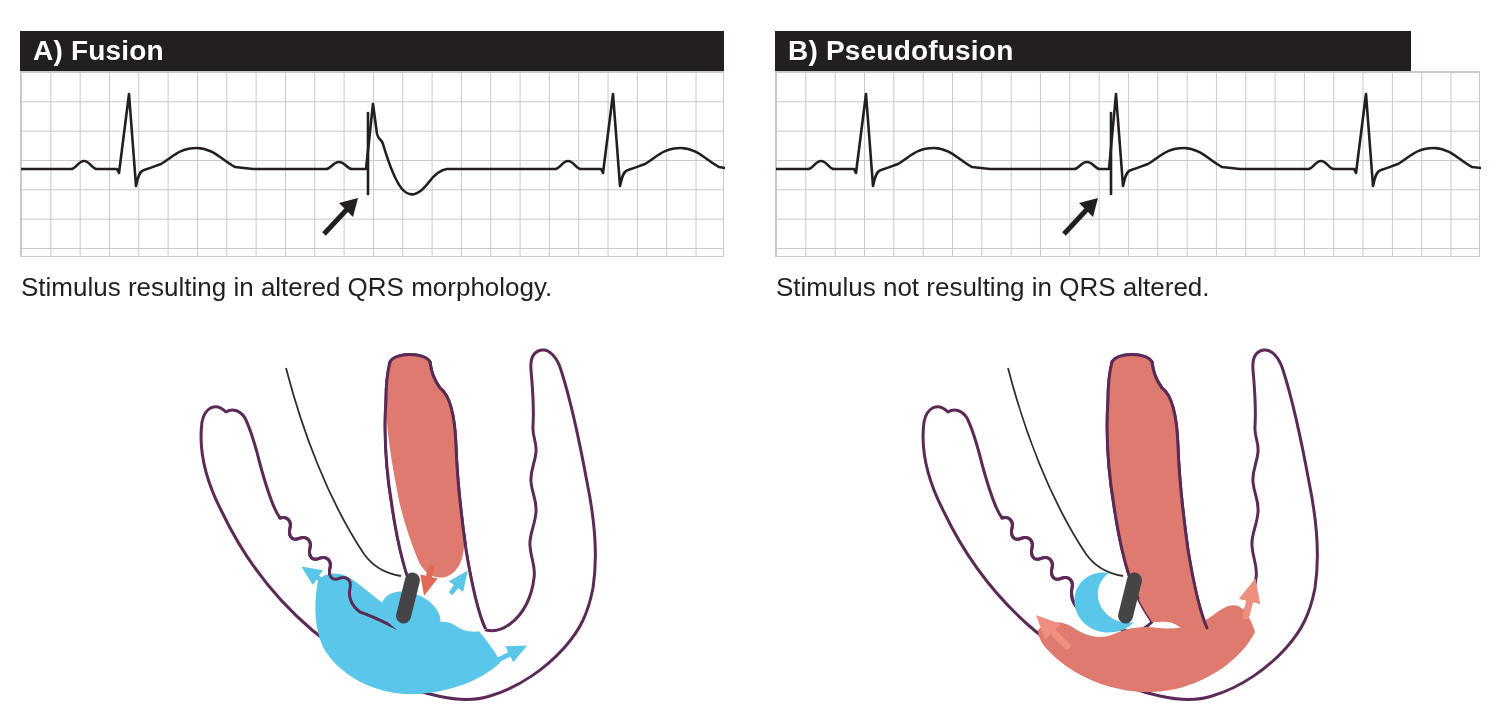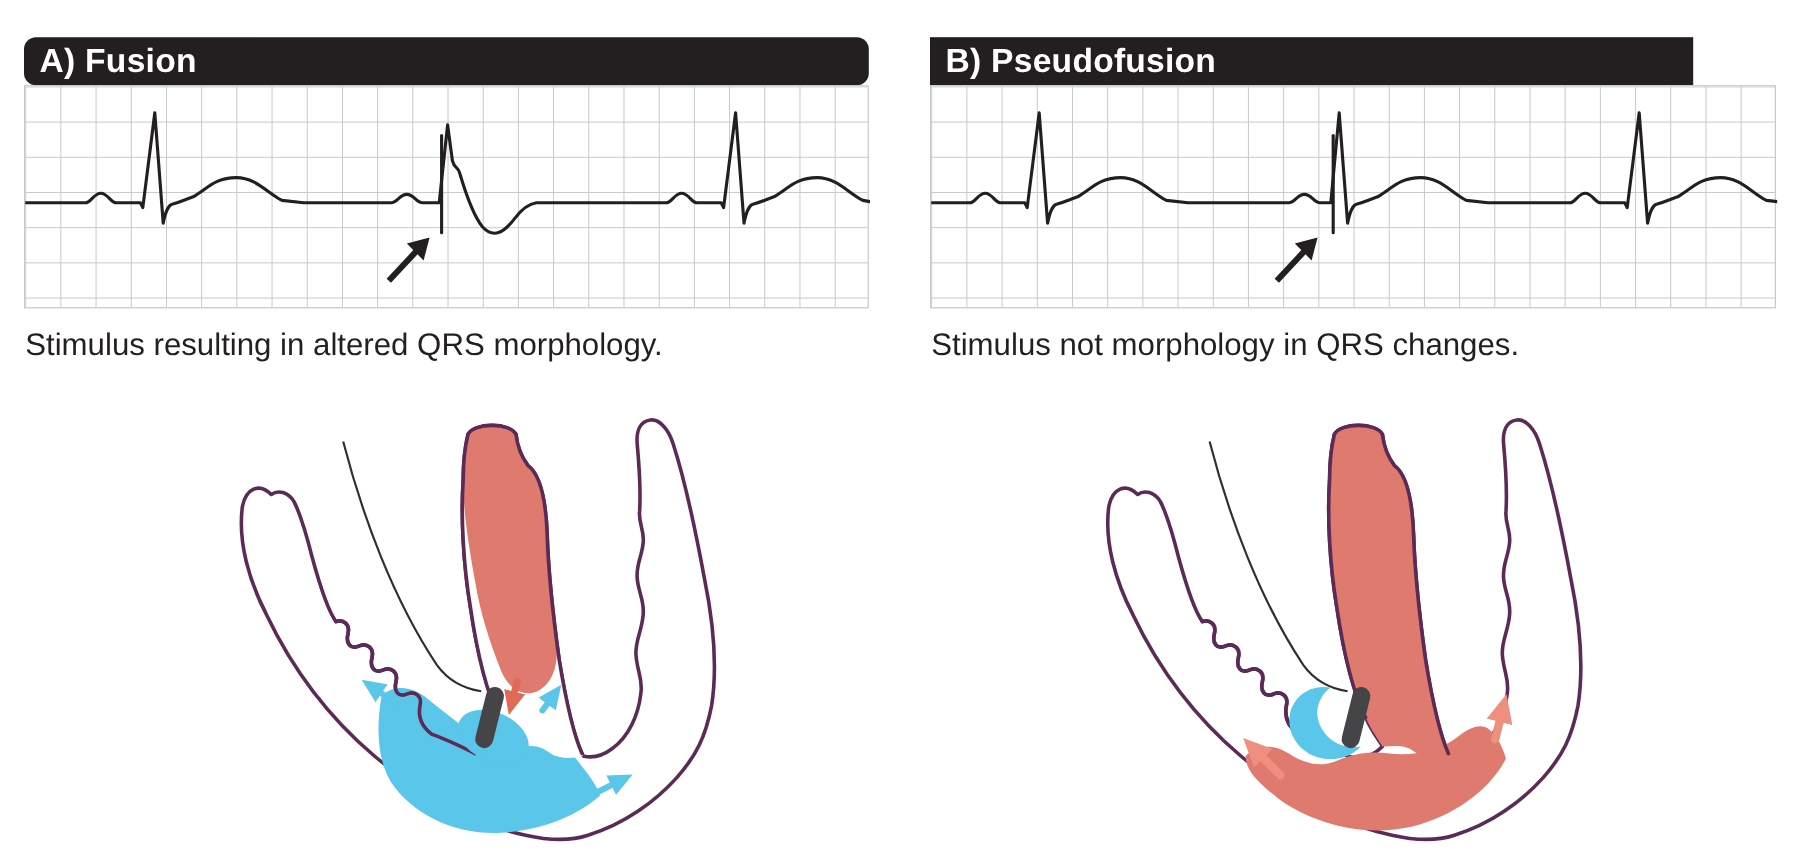--- a/index.html
+++ b/index.html
@@ -1,21 +1,21 @@
 <!DOCTYPE html>
 <html style="--background: #ffffff; --header-bg: #231f20; --header-text: #ffffff; --grid-line: #c7c8ca; --ecg-trace: #231f20; --caption-text: #231f20; --heart-outline: #5c2a56; --intrinsic-fill: #df7b6e; --paced-fill: #5ac6e9; --intrinsic-arrow: #ee8f80; --stimulus-arrow-red: #e06a55; --electrode: #454447; --lead-wire: #2f2f31;"><head>
 <meta charset="utf-8">
 <style>
   html,body{margin:0;padding:0;background:#fff;width:1500px;height:721px;overflow:hidden;
     font-family:"Liberation Sans", sans-serif;}
   .stage{position:relative;width:1500px;height:721px;background:var(--background,#fff);}
   .panel-header{position:absolute;height:40px;background:var(--header-bg,#231f20);
     color:var(--header-text,#fff);font-size:28px;font-weight:700;line-height:40px;
     padding-left:13px;box-sizing:border-box;letter-spacing:.2px;}
-  #headerA{left:20px;top:31px;width:704px;border-radius:10px;}
+  #headerA{left:20px;top:31px;width:704px;}
   #headerB{left:775px;top:31px;width:636px;}
   .ecg-wrap{position:absolute;top:71px;height:186px;background:
     linear-gradient(to right, var(--grid-line) 1px, transparent 1px),
     linear-gradient(to bottom, var(--grid-line) 1px, transparent 1px);
     background-size:29.33px 29.33px;border:1px solid var(--grid-line);box-sizing:border-box;}
   #ecgA{left:20px;width:704px;}
   #ecgB{left:775px;width:705px;}
   .ecg-wrap svg{position:absolute;left:0;top:0;}
   .caption{position:absolute;top:272px;font-size:26px;color:var(--caption-text);white-space:nowrap;text-align:center;}
   #captionA{left:21px;}
@@ -91,21 +91,21 @@
 
   <div id="ecgB" class="ecg-wrap">
     <svg width="705" height="186" viewBox="0 0 705 186">
       <path class="ecg-spike" d="M335,122 L335,41"></path>
       <path class="ecg-trace" d="M0,97 L32,97 C37,97 39,89 45,89 C51,89 53,97 58,97 L78,97 L80,101 L90,22 L97,114 C99,104 101,99 105,98 C112,96 116,94 122,92 C134,85 140,76 158,76 C174,76 184,89 196,95 L214,97 L298,97 C303,97 305,90 311,90 C317,90 319,97 324,97 L333,97 L340,22 L347,114 C349,104 351,99 355,98 C362,96 366,94 372,92 C384,85 390,76 408,76 C424,76 434,89 446,95 L464,97 L532,97 C537,97 539,89 545,89 C551,89 553,97 558,97 L578,97 L580,101 L590,22 L597,114 C599,104 601,99 605,98 C612,96 616,94 622,92 C634,85 640,76 658,76 C674,76 684,89 696,95 L705,96"></path>
       <path class="stim-arrow" d="M288,162 L315,133"></path>
       <polygon fill="#231f20" points="322,126 303,131 317,145"></polygon>
     </svg>
   </div>
 
-  <div id="captionB" class="caption">Stimulus not morphology in QRS changes.</div>
+  <div id="captionB" class="caption">Stimulus not resulting in QRS altered.</div>
 
   <svg id="heartB" class="heart" viewBox="0 0 560 390">
     <path class="contour" d="M58,82 C48,72 37,77 34,92 C30,122 40,155 54,182 C74,224 104,266 144,300 C184,333 228,357 270,366 C292,371 310,370 322,366 C352,357 378,338 396,318 C412,300 420,284 425,258 C430,226 426,186 419,152 C412,114 402,68 393,40 C389,27 381,19 374,20 C366,21 362,28 363,40 C365,62 366,80 365,96 C364,106 369,112 368,122 C367,134 362,140 363,152 C364,164 369,170 368,182 C367,196 361,204 362,216 C363,230 368,236 366,248 C364,266 356,284 342,294 C334,300 326,302 318,300 C310,284 303,252 298,220 C293,184 289,148 288,116 C287,88 283,66 272,58 C266,50 263,41 262,32 C257,22 227,22 222,32 C219,44 218,56 218,70 C216,100 218,140 224,176 C229,210 237,246 250,272 C255,282 260,288 262,292 C252,302 240,304 228,298 C216,292 204,286 192,282 C184,276 180,268 182,258 C184,250 178,246 172,248 C164,252 160,246 162,238 C164,230 158,226 152,228 C144,232 140,226 142,218 C144,210 138,206 132,208 C124,212 120,206 122,198 C124,190 118,186 112,188 C106,180 98,156 92,134 C87,114 81,96 77,88 C72,80 64,78 58,82 Z"></path>
     <path class="lead" d="M118,38 C134,100 160,170 196,224 C206,238 220,244 233,246"></path>
     <path class="salmon-fill" d="M222,32 C227,22 257,22 262,32 C263,41 266,50 272,58 C283,66 287,88 288,116 C289,148 293,184 298,220 C303,252 310,284 318,300 C306,303 296,302 288,296 C280,290 272,292 262,292 C260,288 255,282 250,272 C237,246 229,210 224,176 C218,140 216,100 218,70 C218,56 219,44 222,32 Z"></path>
     <path class="salmon-fill" d="M148,300 C158,290 172,290 184,298 C196,306 210,310 224,304 C240,297 254,296 268,298 C288,300 308,296 322,286 C332,278 342,272 350,277 C357,282 362,292 365,302 C352,328 322,350 286,359 C246,368 204,356 176,336 C158,322 148,312 148,300 Z"></path>
     <path class="restroke" d="M222,32 C219,44 218,56 218,70 C216,100 218,140 224,176 C229,210 237,246 248,268"></path>
     <path class="restroke" d="M262,32 C263,41 266,50 272,58 C283,66 287,88 288,116 C289,148 293,184 298,220 C303,250 309,280 317,298"></path>
     <path class="restroke" d="M222,32 C227,22 257,22 262,32"></path>
     <path class="restroke" d="M228,298 C216,292 204,286 192,282 C184,276 180,268 182,258 C184,250 178,246 172,248 C164,252 160,246 162,238 C164,230 158,226 152,228 C144,232 140,226 142,218 C144,210 138,206 132,208 C124,212 120,206 122,198 C124,190 118,186 112,188"></path>

